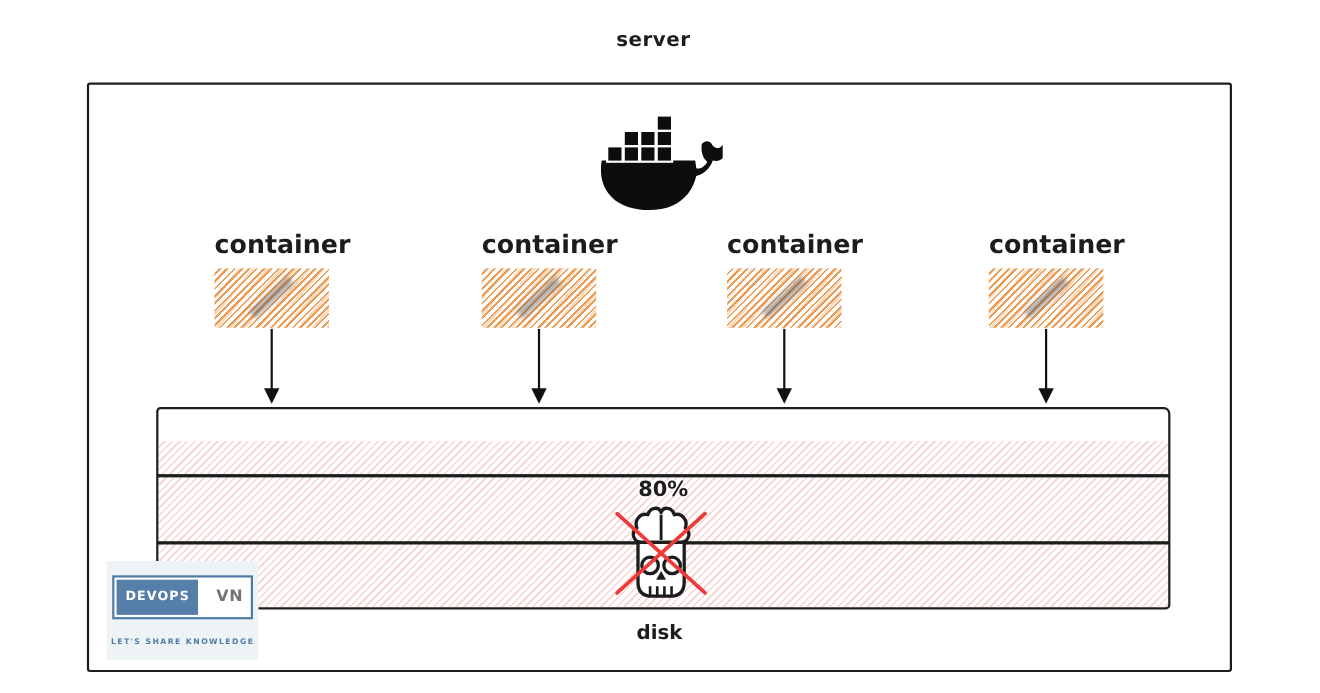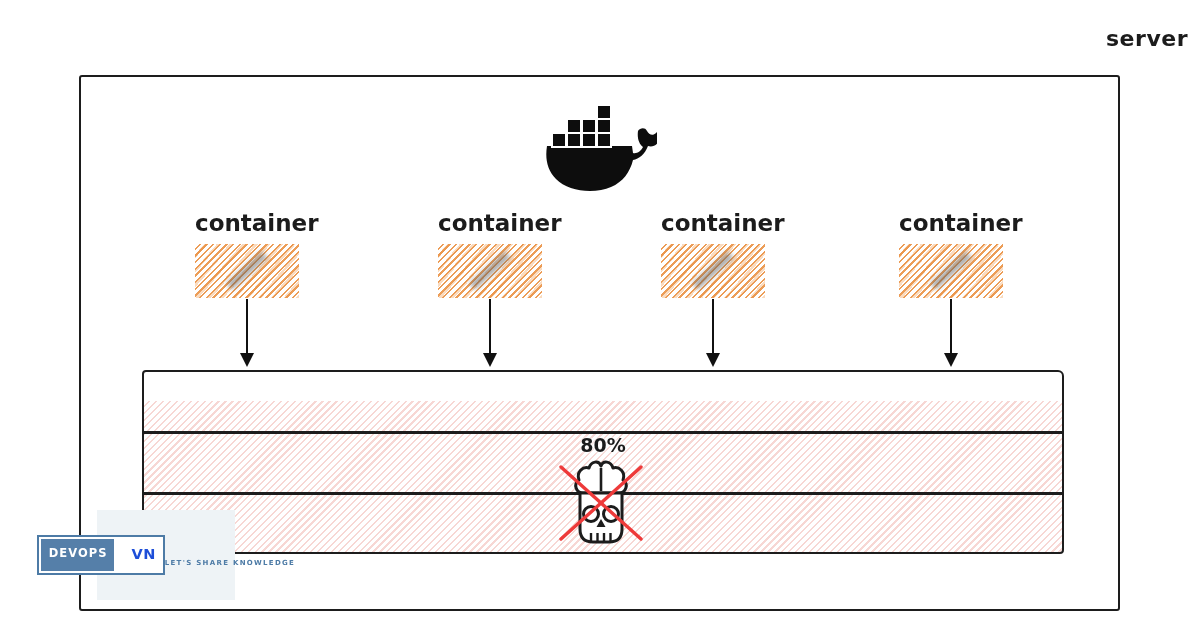--- a/index.html
+++ b/index.html
@@ -1,22 +1,22 @@
 <!DOCTYPE html>
 <html><head>
 <meta charset="utf-8">
 <style>
   * { margin:0; padding:0; box-sizing:border-box; }
   html,body { width:1200px; height:630px; background:#ffffff; overflow:hidden;
               font-family:"DejaVu Sans", "Liberation Sans", sans-serif; color:#1c1c1c; }
   .canvas { position:relative; width:1200px; height:630px; }
 
   
-  .server-label { position:absolute; top:26px; left:0; right:12px; text-align:right;
-                  font-size:22px; font-weight:600; letter-spacing:.5px; }
+  .server-label { position:absolute; top:26px; left:0; right:12px; text-align:center;
+                  font-size:18px; font-weight:600; letter-spacing:.5px; }
 
   
   .server-box { position:absolute; left:79px; top:75px; width:1041px; height:536px;
                 border:2.5px solid #1d1d1d; border-radius:3px; background:#fff; }
 
   
   .docker-icon { position:absolute; left:464px; top:22px; width:112px; height:96px; }
 
   
   .container-group { position:absolute; top:133px; width:104px; }
@@ -47,27 +47,27 @@
   .disk-usage { position:absolute; top:62px; left:0; right:0; text-align:center;
                 font-size:19px; font-weight:700;
                 text-shadow:0 0 3px #fff, 0 0 5px #fff; }
   .skull-icon { position:absolute; left:414px; top:85px; width:86px; height:94px; }
 
   .disk-label { position:absolute; top:488px; left:0; right:0; text-align:center;
                 font-size:18px; font-weight:600; }
 
   
   .logo-card { position:absolute; left:16px; top:433px; width:138px; height:90px;
-               background:#eef3f6; z-index:5; display:flex; flex-direction:row;
+               background:#eef3f6; z-index:5; display:flex; flex-direction:column;
                align-items:center; justify-content:center; }
   .logo-mark { display:flex; border:2px solid #4d7ba6; background:#fff; padding:2px;
                align-items:stretch; }
   .logo-devops { background:#557fa9; color:#ffffff; font-size:11.5px; font-weight:700;
                  letter-spacing:1px; padding:9px 7px 9px 8px; line-height:1; }
-  .logo-vn { color:#1d4ed8; font-size:14.5px; font-weight:700; letter-spacing:.5px;
+  .logo-vn { color:#737373; font-size:14.5px; font-weight:700; letter-spacing:.5px;
              padding:7px 5px; line-height:1.2; display:flex; align-items:center;margin-left:12px; }
   .logo-tagline { margin-top:16px; font-size:7px; font-weight:700; letter-spacing:1.3px;
                   color:#4d7ba6; white-space:nowrap; }
 </style>
 </head>
 <body>
 
 <div class="canvas">
 
   <div class="server-label">server</div>
@@ -154,20 +154,21 @@
           <line x1="46" y1="75" x2="46" y2="83.5"></line>
           <line x1="52.5" y1="75" x2="52.5" y2="83"></line>
         </g>
         <g stroke="#ee3a3a" stroke-width="3.4" stroke-linecap="round">
           <line x1="3" y1="9" x2="83" y2="81"></line>
           <line x1="83" y1="9" x2="3" y2="81"></line>
         </g>
       </svg>
     </div>
 
+    <div class="disk-label">disk</div>
 
     <div class="logo-card">
       <div class="logo-mark">
         <span class="logo-devops">DEVOPS</span>
         <span class="logo-vn">VN</span>
       </div>
       <div class="logo-tagline">LET'S SHARE KNOWLEDGE</div>
     </div>
 
   </div>

